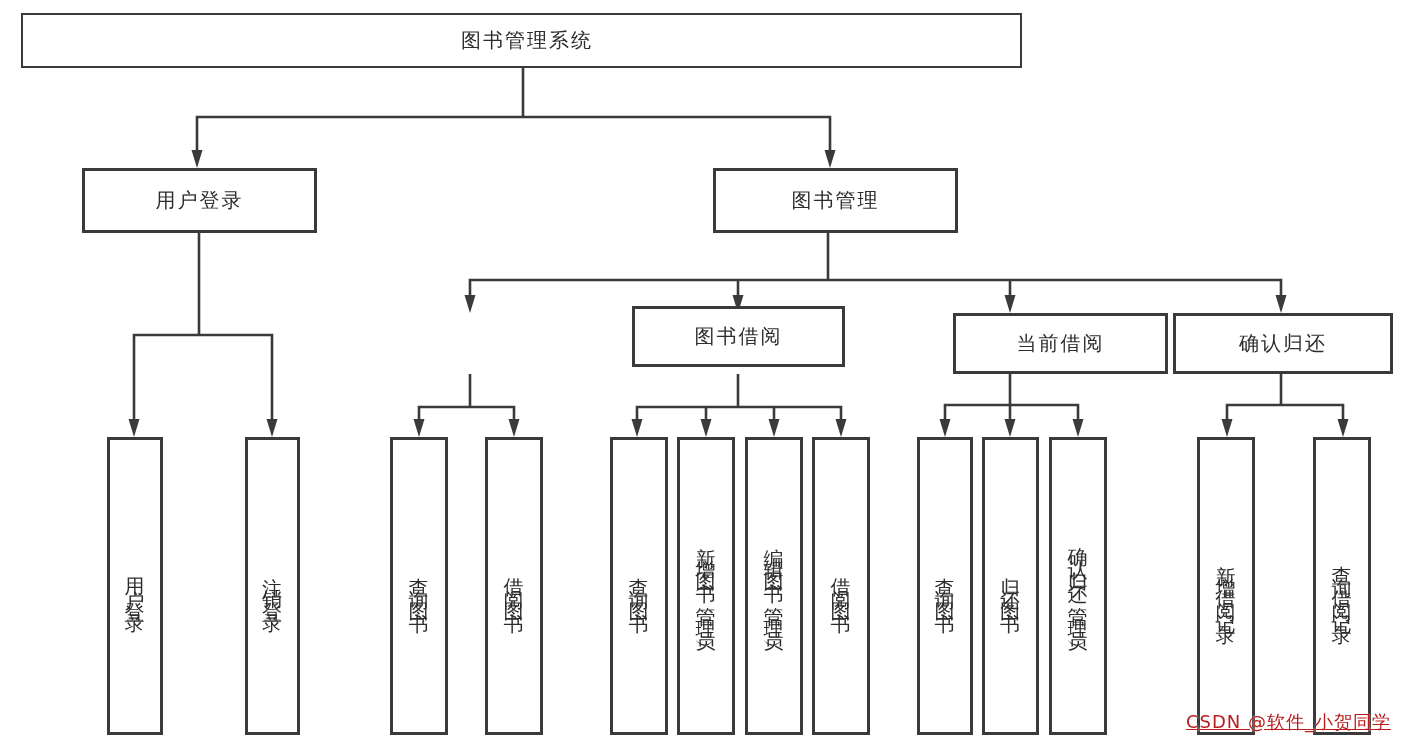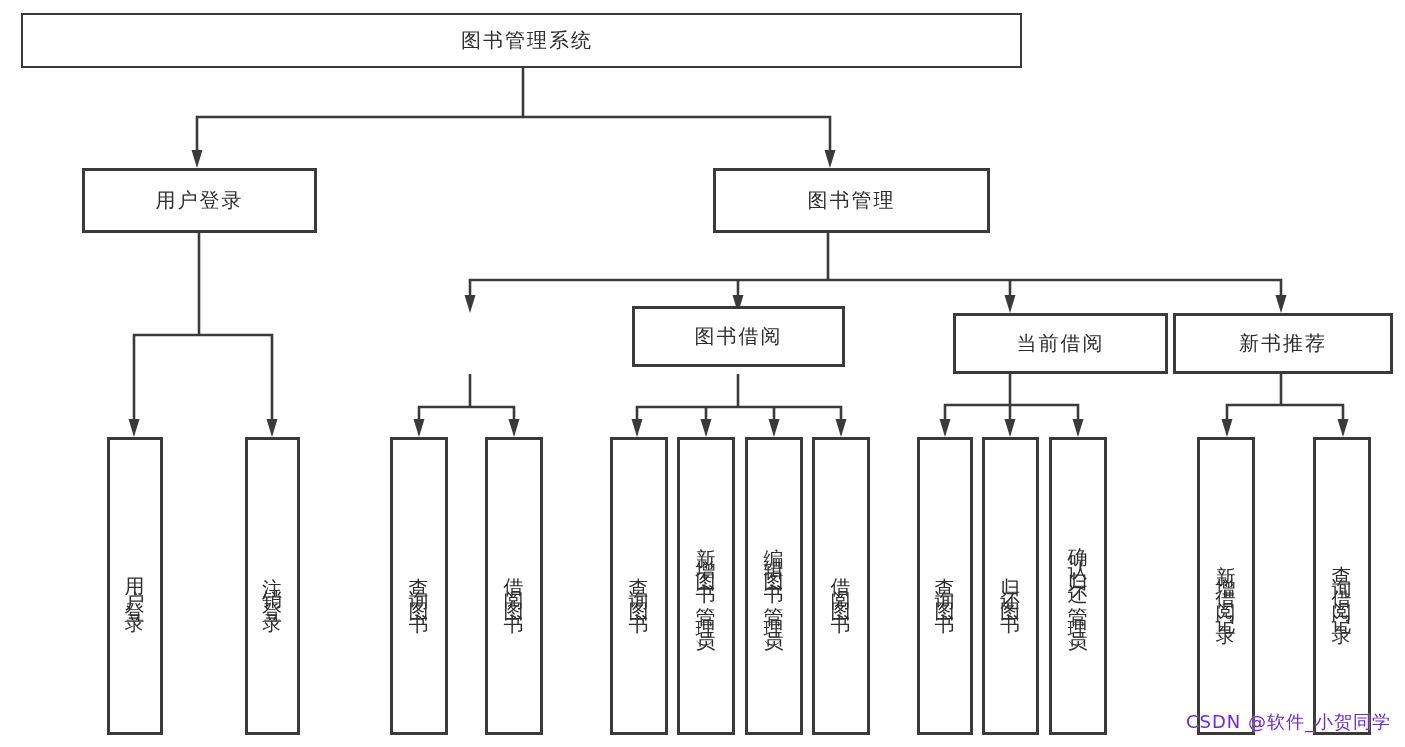--- a/index.html
+++ b/index.html
@@ -35,25 +35,26 @@
     font-size: 20px;
     letter-spacing: 12px;
     line-height: 1;
     white-space: nowrap;
   }
   #watermark {
     position: absolute;
     left: 1186px;
     top: 710px;
     font-size: 18px;
-    color: #6d28d9;
+    color: #b91c1c;
     letter-spacing: 1px;
     white-space: nowrap;
     z-index: 6;
     text-shadow: 0 0 2px #ffffff;
+    text-decoration: underline;
   }
 </style>
 </head>
 <body>
 
 <div id="stage">
 
   <svg id="wires" width="1405" height="747" viewBox="0 0 1405 747">
     <g stroke="#3a3a3a" stroke-width="2.6" fill="none">
 
@@ -106,32 +107,32 @@
     </g>
   </svg>
 
   <div class="box h root" style="left:21px; top:13px; width:1001px; height:55px">
     <span>图书管理系统</span>
   </div>
 
   <div class="box h" style="left:82px; top:168px; width:235px; height:65px">
     <span>用户登录</span>
   </div>
-  <div class="box h" style="left:713px; top:168px; width:277px; height:65px">
+  <div class="box h" style="left:713px; top:168px; width:245px; height:65px">
     <span>图书管理</span>
   </div>
 
   <div class="box h" style="left:632px; top:306px; width:213px; height:61px">
     <span>图书借阅</span>
   </div>
   <div class="box h" style="left:953px; top:313px; width:215px; height:61px">
     <span>当前借阅</span>
   </div>
   <div class="box h" style="left:1173px; top:313px; width:220px; height:61px">
-    <span>新书推荐</span>
+    <span>确认归还</span>
   </div>
 
   <div class="box v" style="left:107px; top:437px; width:56px; height:298px">
     <span>用户登录</span>
   </div>
   <div class="box v" style="left:245px; top:437px; width:55px; height:298px">
     <span>注销登录</span>
   </div>
 
   <div class="box v" style="left:390px; top:437px; width:58px; height:298px">

